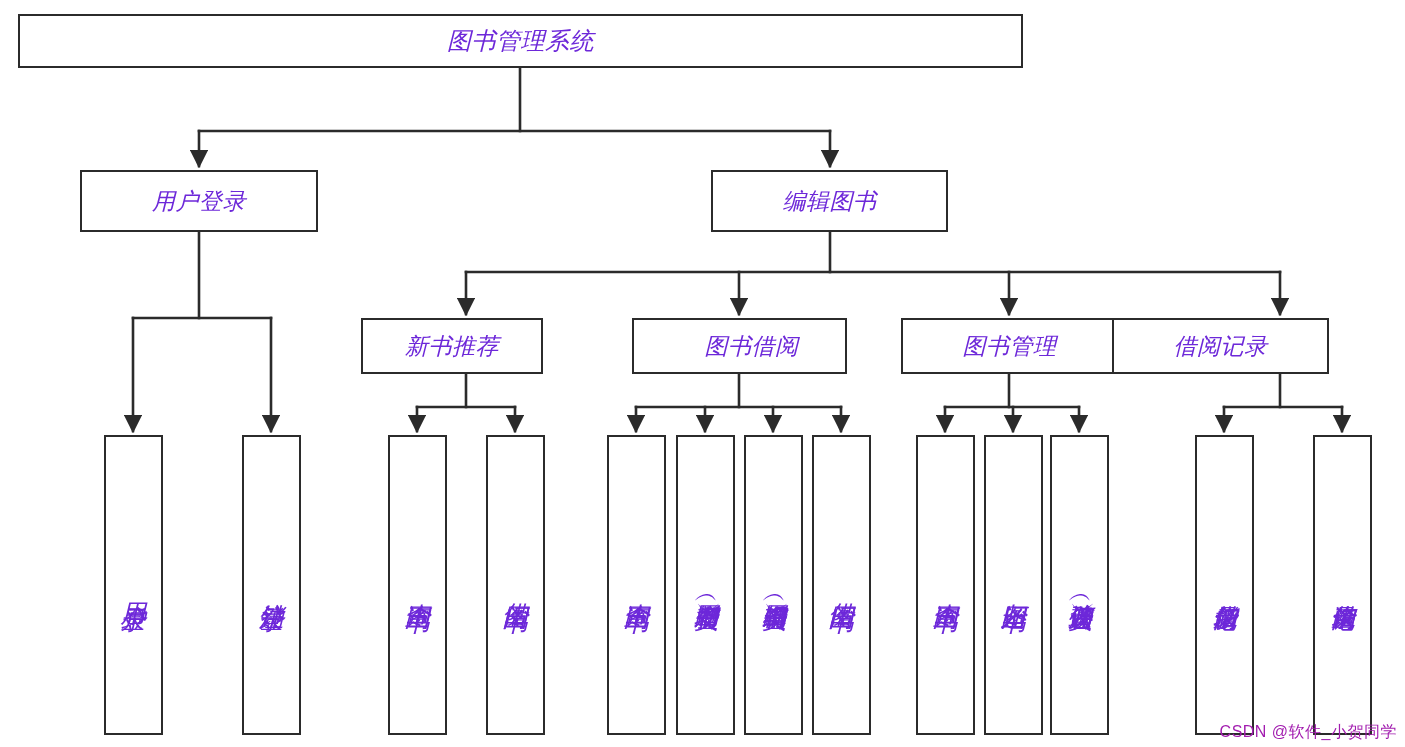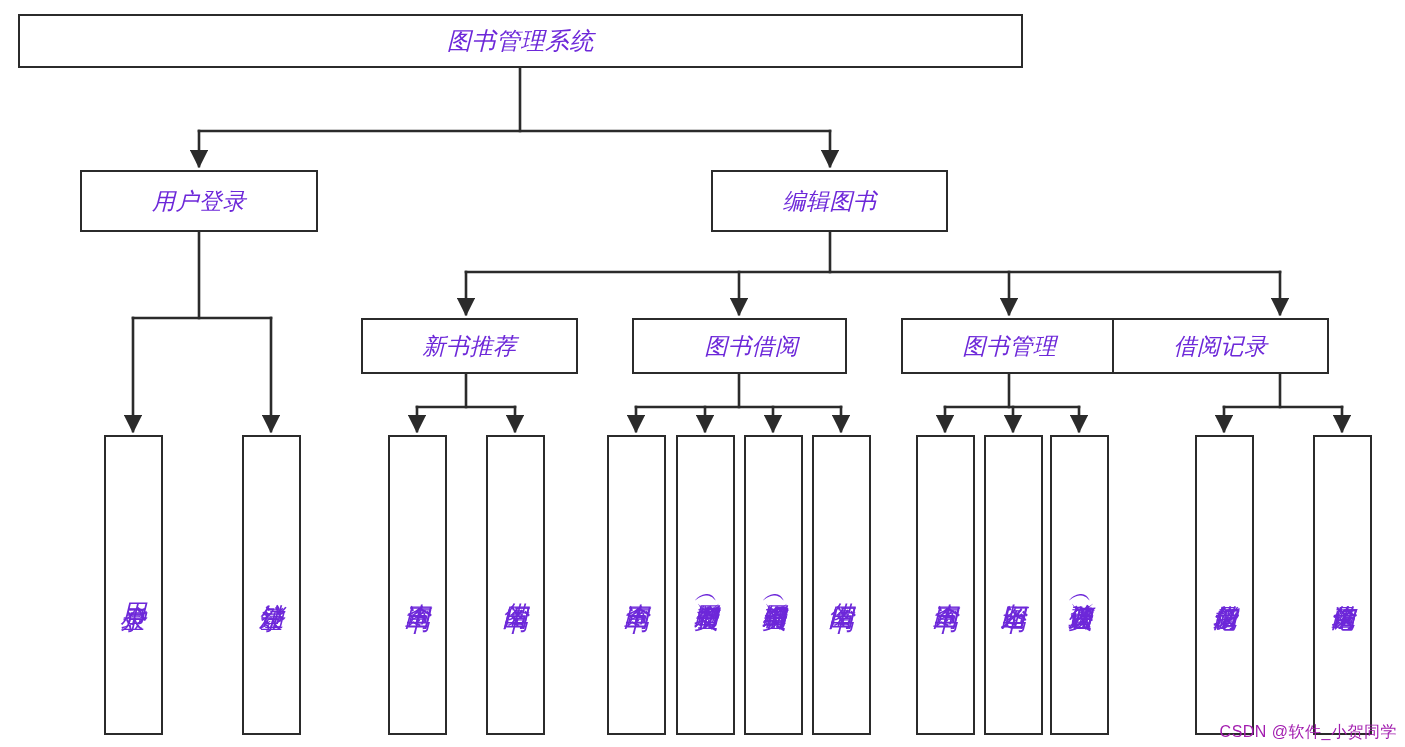--- a/index.html
+++ b/index.html
@@ -142,21 +142,21 @@
     <span class="node-label">图书管理系统</span>
   </div>
 
   <div class="node horiz" style="left:80px; top:170px; width:238px; height:62px;">
     <span class="node-label">用户登录</span>
   </div>
   <div class="node horiz" style="left:711px; top:170px; width:237px; height:62px;">
     <span class="node-label">编辑图书</span>
   </div>
 
-  <div class="node horiz" style="left:361px; top:318px; width:217px; height:56px;">
+  <div class="node horiz" style="left:361px; top:318px; width:182px; height:56px;">
     <span class="node-label">新书推荐</span>
   </div>
   <div class="node horiz" style="left:632px; top:318px; width:215px; height:56px;padding-left:24px;">
     <span class="node-label">图书借阅</span>
   </div>
   <div class="node horiz" style="left:901px; top:318px; width:217px; height:56px;">
     <span class="node-label">图书管理</span>
   </div>
   <div class="node horiz" style="left:1112px; top:318px; width:217px; height:56px;">
     <span class="node-label">借阅记录</span>

